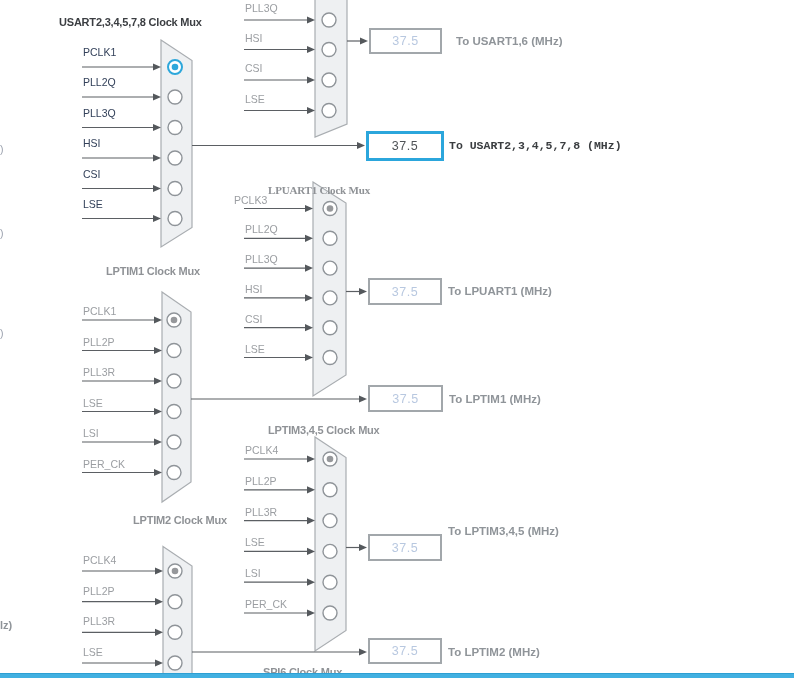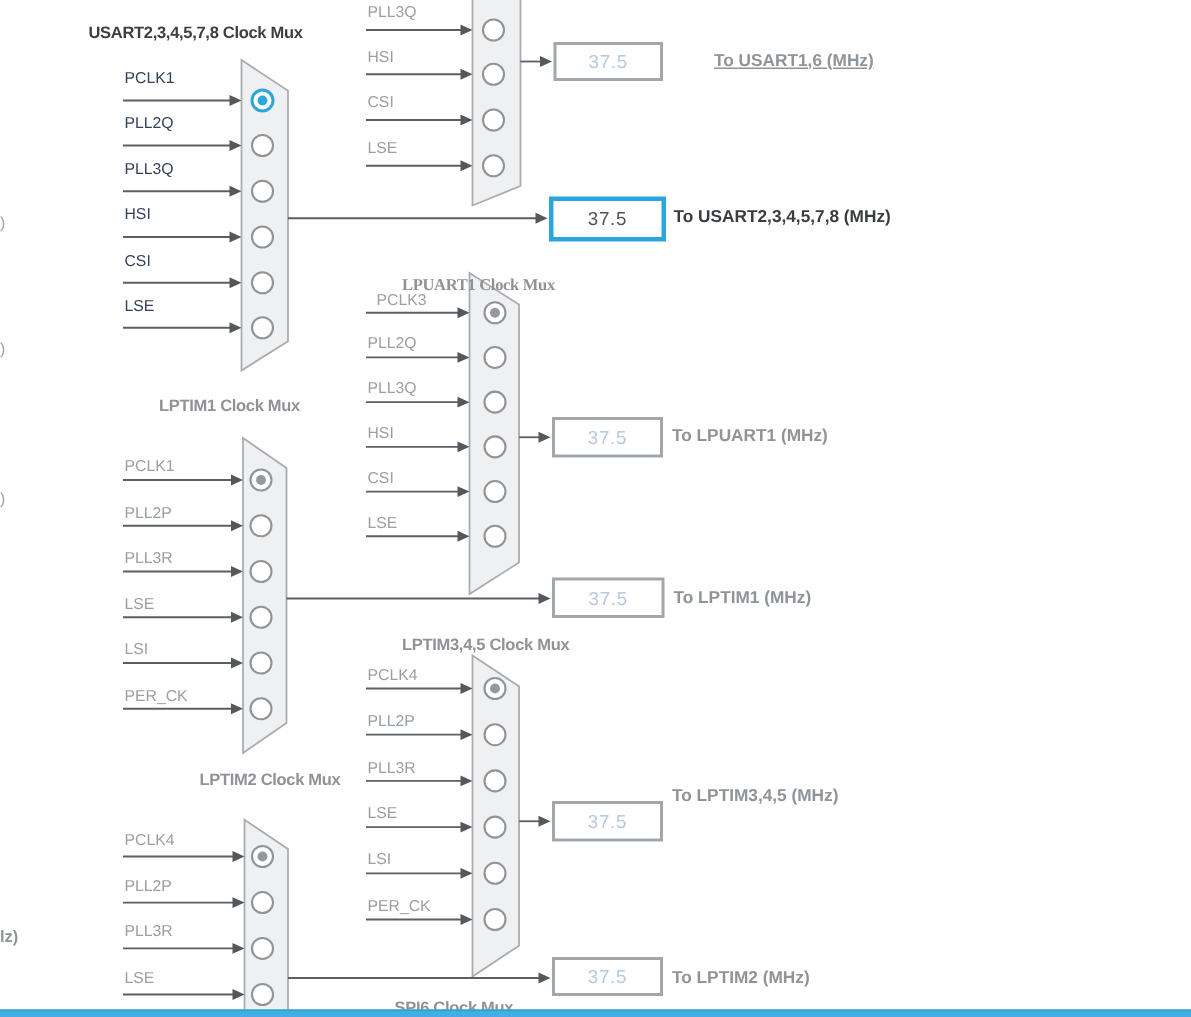--- a/index.html
+++ b/index.html
@@ -24,21 +24,21 @@
                color:#8f9296; white-space:nowrap; }
   .mux-title.accent { color:#3b3e42; }
 
   .out-box { position:absolute; background:#fff; border:2px solid #a2a7ab;
              display:flex; align-items:center; justify-content:center;text-align:center; }
   .out-box.active { border:3px solid #2ba6dc; }
   .out-value { font-size:12.5px; letter-spacing:0.5px; color:#b8c8e0; }
   .out-value.active { color:#4f5357; }
   .out-label { position:absolute; font-size:11.5px; font-weight:bold; color:#8f9499;
                white-space:nowrap; line-height:13px; }
-  .out-label.active { color:#3a3d40; }
+  .out-label.active { color:#3a3d40;font-family:Liberation Mono, monospace; }
 
   .edge-frag { position:absolute; font-size:10.5px; color:#9aa0ad; line-height:12px; }
   .edge-frag.bold { font-weight:bold; color:#8f9499; font-size:11px; }
 
   #clipped-next-title { z-index:1;text-decoration:underline; }
   #bottom-bar { position:absolute; left:0; top:673px; width:794px; height:5px;
                 background:#41b0e1; border-top:1px solid #2d9fd3; z-index:5; }
 </style>
 </head>
 <body>
@@ -170,21 +170,21 @@
       <div class="in-label" style="left: 245px; top: 31.5px;">HSI</div>
       <div class="in-label" style="left: 245px; top: 62px;">CSI</div>
       <div class="in-label" style="left: 245px; top: 92.5px;">LSE</div>
       <div class="in-label accent" style="left: 83px; top: 46px;">PCLK1</div>
       <div class="in-label accent" style="left: 83px; top: 76px;">PLL2Q</div>
       <div class="in-label accent" style="left: 83px; top: 106.5px;">PLL3Q</div>
       <div class="in-label accent" style="left: 83px; top: 137px;">HSI</div>
       <div class="in-label accent" style="left: 83px; top: 167.5px;">CSI</div>
       <div class="in-label accent" style="left: 83px; top: 197.5px;">LSE</div>
       <div class="mux-title accent" style="left: 59px; top: 16px;">USART2,3,4,5,7,8 Clock Mux</div>
-      <div class="in-label" style="left: 251px; top: 193.5px;">PCLK3</div>
+      <div class="in-label" style="left: 234px; top: 193.5px;">PCLK3</div>
       <div class="in-label" style="left: 245px; top: 223.3px;">PLL2Q</div>
       <div class="in-label" style="left: 245px; top: 253.1px;">PLL3Q</div>
       <div class="in-label" style="left: 245px; top: 282.9px;">HSI</div>
       <div class="in-label" style="left: 245px; top: 312.7px;">CSI</div>
       <div class="in-label" style="left: 245px; top: 342.5px;">LSE</div>
       <div class="mux-title" style="left: 268px; top: 184px; font-family: Liberation Serif, serif;">LPUART1 Clock Mux</div>
       <div class="in-label" style="left: 83px; top: 305px;">PCLK1</div>
       <div class="in-label" style="left: 83px; top: 335.5px;">PLL2P</div>
       <div class="in-label" style="left: 83px; top: 366px;">PLL3R</div>
       <div class="in-label" style="left: 83px; top: 396.5px;">LSE</div>
@@ -199,21 +199,21 @@
       <div class="in-label" style="left: 245px; top: 598px;">PER_CK</div>
       <div class="mux-title" style="left: 268px; top: 424px;">LPTIM3,4,5 Clock Mux</div>
       <div class="in-label" style="left: 83px; top: 554px;">PCLK4</div>
       <div class="in-label" style="left: 83px; top: 584.7px;">PLL2P</div>
       <div class="in-label" style="left: 83px; top: 615.3px;">PLL3R</div>
       <div class="in-label" style="left: 83px; top: 646px;">LSE</div>
       <div class="mux-title" style="left: 105px; top: 514px; padding-left: 28px;">LPTIM2 Clock Mux</div>
       <div class="out-box" style="left: 369px; top: 28px; width: 73px; height: 26px;">
         <div class="out-value">37.5</div>
       </div>
-      <div class="out-label" style="left: 476px; top: 34.5px; text-decoration: underline;">To USART1,6 (MHz)</div>
+      <div class="out-label" style="left: 456px; top: 34.5px;">To USART1,6 (MHz)</div>
       <div class="out-box active" style="left: 366px; top: 130.5px; width: 78px; height: 30px;">
         <div class="out-value active">37.5</div>
       </div>
       <div class="out-label active" style="left: 449px; top: 139px;">To USART2,3,4,5,7,8 (MHz)</div>
       <div class="out-box" style="left: 368px; top: 278px; width: 74px; height: 27px;">
         <div class="out-value">37.5</div>
       </div>
       <div class="out-label" style="left: 448px; top: 285px;">To LPUART1 (MHz)</div>
       <div class="out-box" style="left: 368px; top: 385px; width: 75px; height: 27px;">
         <div class="out-value">37.5</div>

